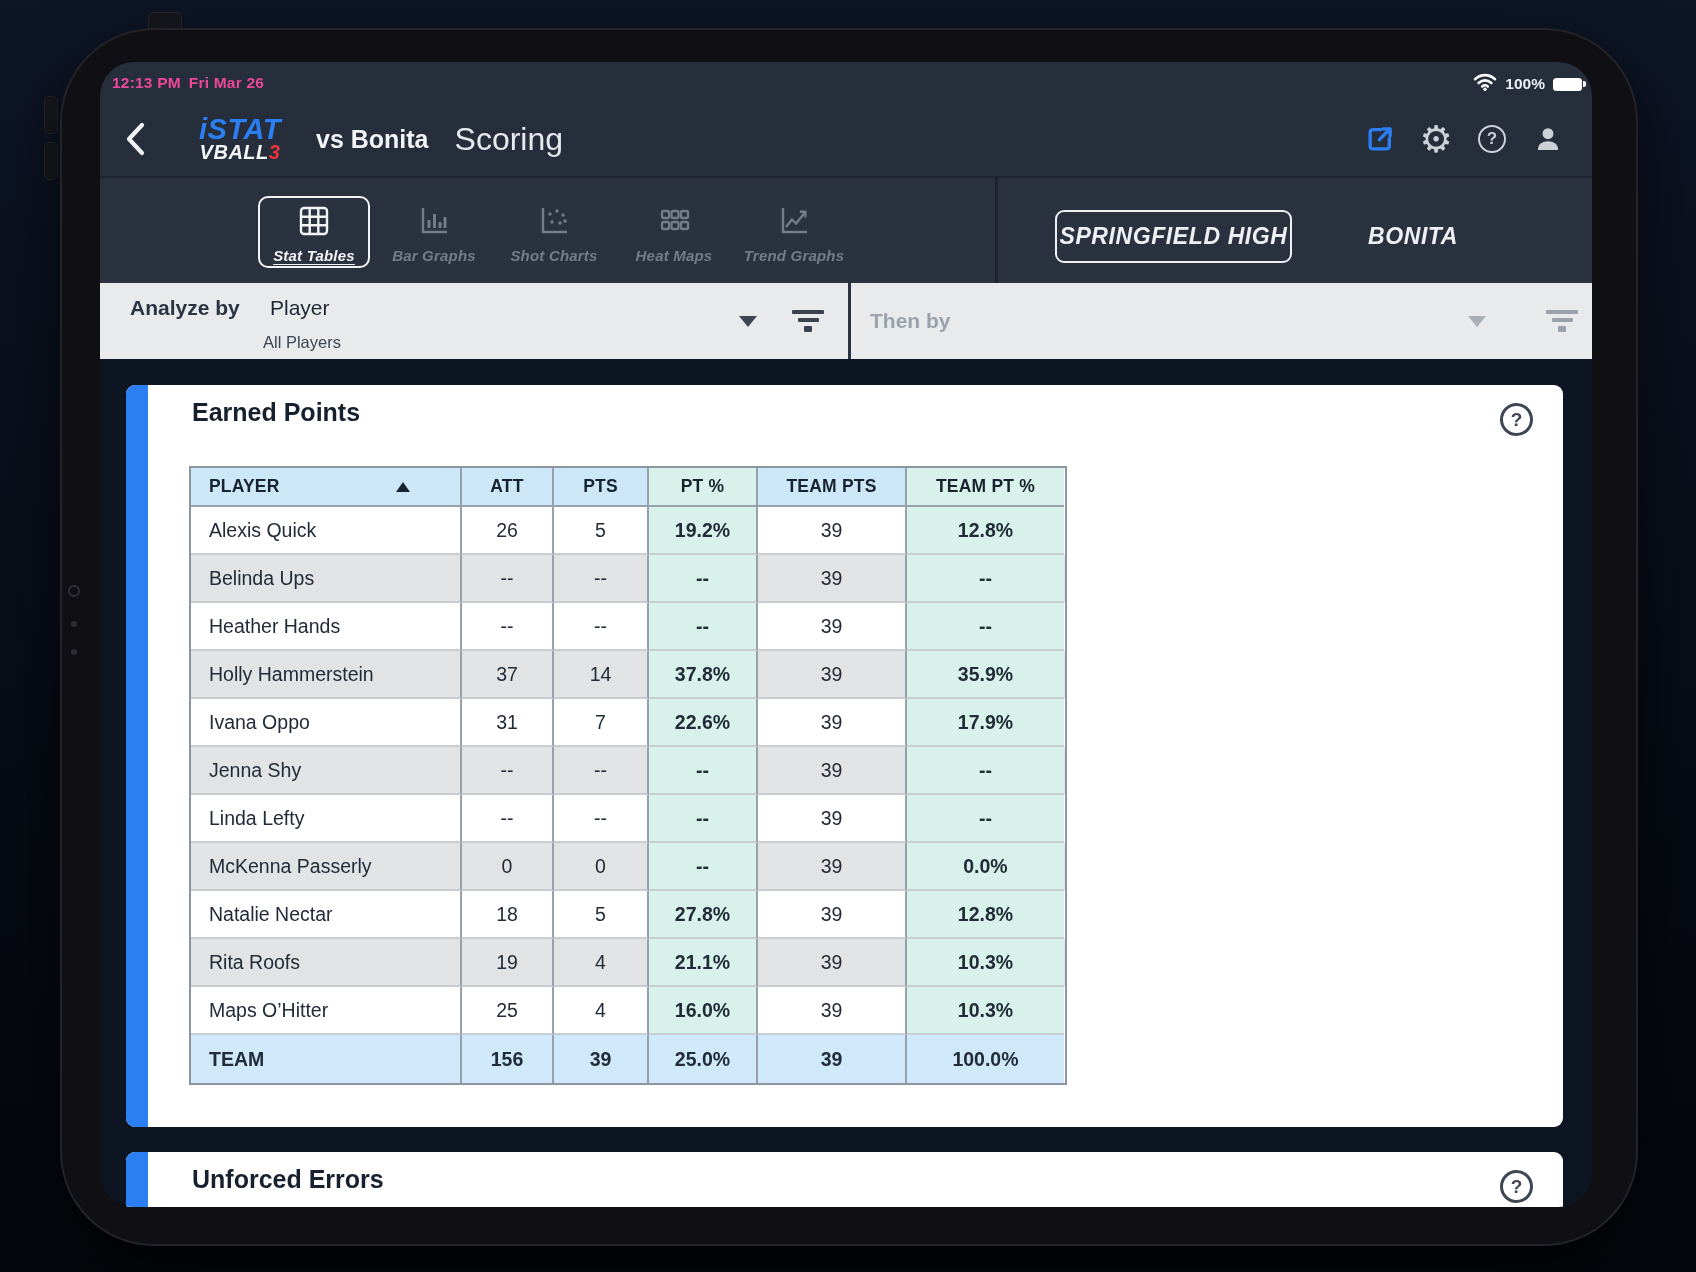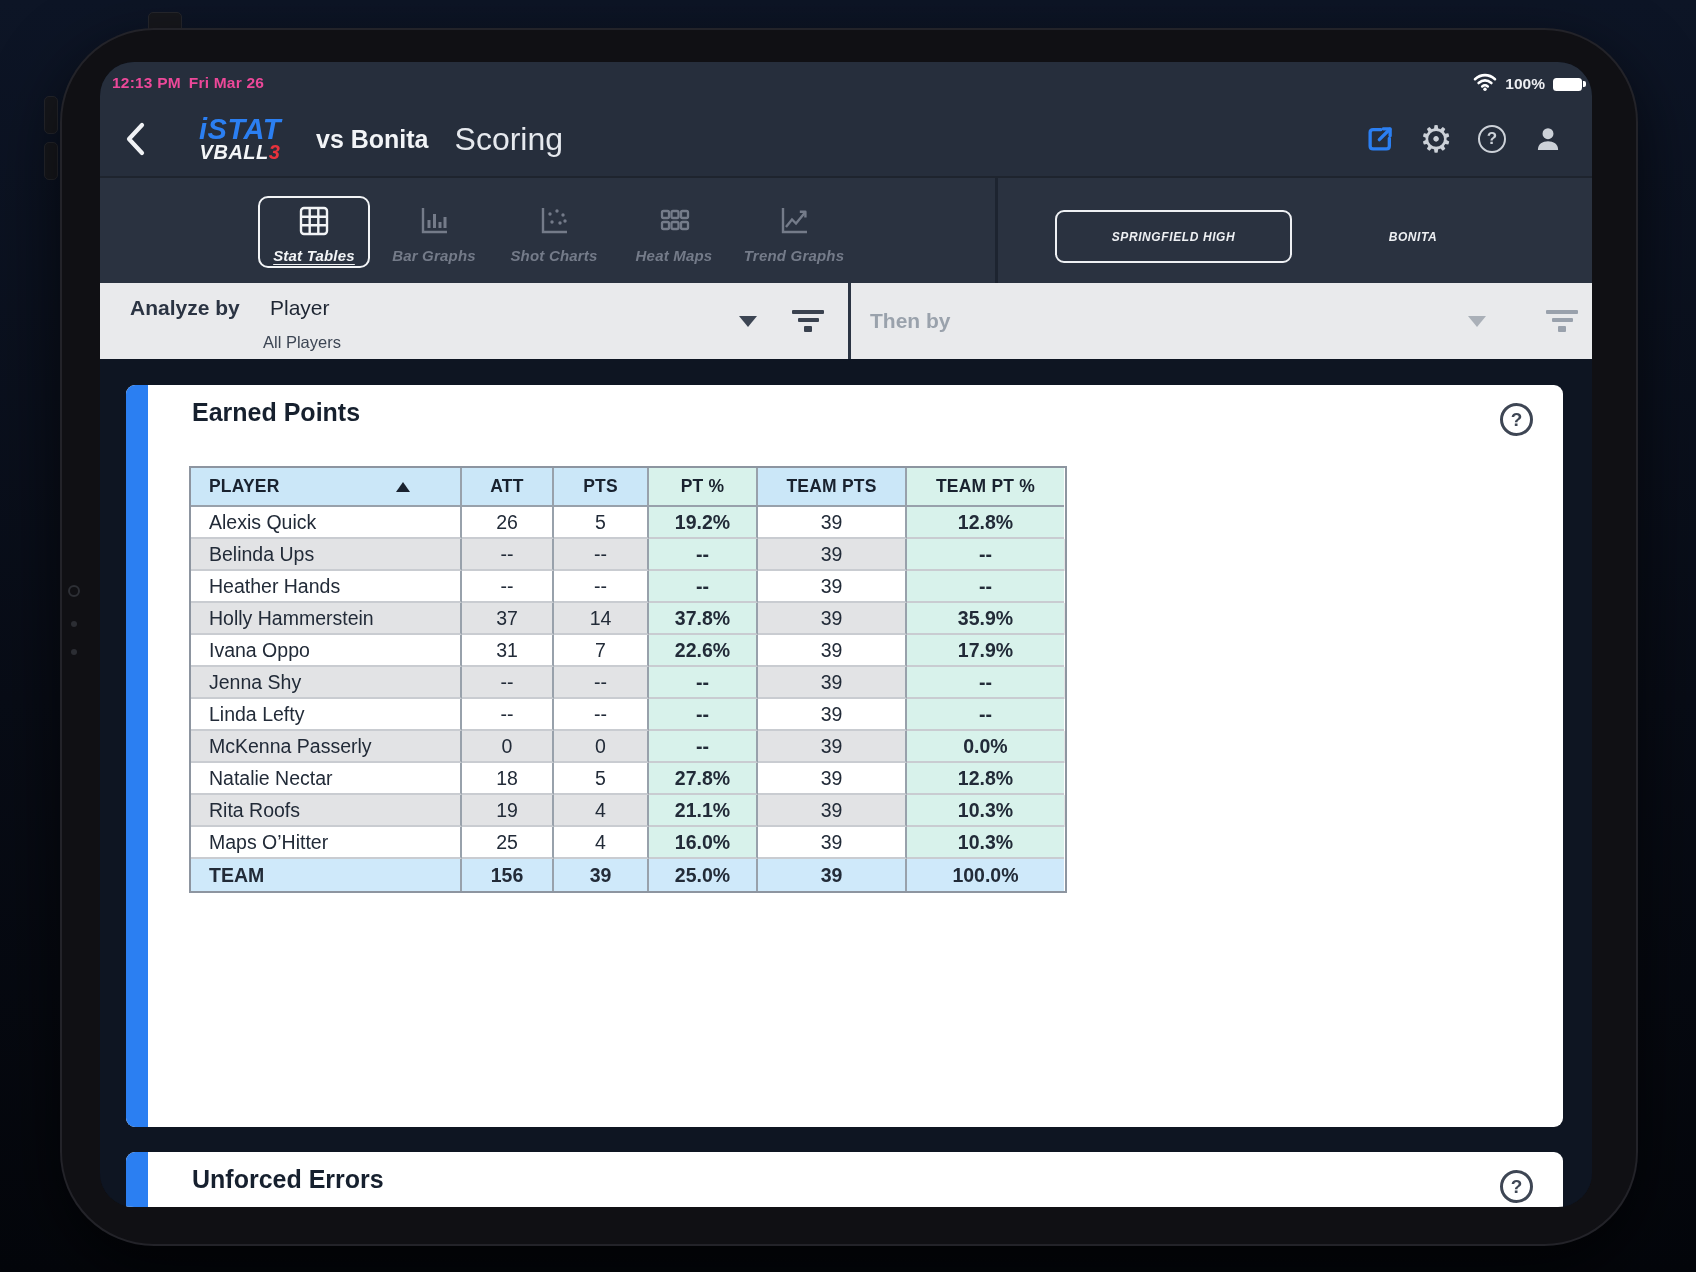--- a/index.html
+++ b/index.html
@@ -56,21 +56,21 @@
   .tabs { position:absolute; left:158px; top:18px; display:flex; gap:8px; }
   .tab { width:112px; height:72px; border:2.5px solid transparent; border-radius:10px;
     display:flex; flex-direction:column; align-items:center; justify-content:center; gap:2px;
     cursor:pointer; color:#747b89; }
   .tab.active { border-color:#f2f4f6; color:#f2f4f6; }
   .tab-label { font-size:15px; font-style:italic; font-weight:700; letter-spacing:.2px; white-space:nowrap; }
   .tab.active .tab-label { text-decoration:underline; text-underline-offset:3px; }
   .tab svg { stroke:currentColor; }
   .tab-divider { position:absolute; left:895px; top:0; bottom:0; width:3px; background:#1d2430; }
   .team-btn { position:absolute; top:32px; height:53px; display:flex; align-items:center;
-    justify-content:center; color:#eef0f3; font-size:12px; font-style:italic; font-weight:700;
+    justify-content:center; color:#eef0f3; font-size:23px; font-style:italic; font-weight:700;
     letter-spacing:.6px; cursor:pointer; }
   .team-sel { left:955px; width:237px; border:2.5px solid #eef0f3; border-radius:9px; }
   .team-alt { left:1238px; width:150px; }
 
   
   .filterbar { position:absolute; left:0; top:221px; right:0; height:76px; background:#e9eaec; }
   .fb-label { position:absolute; left:30px; top:13px; font-size:21px; font-weight:700; color:#2b3443; }
   .fb-value { position:absolute; left:170px; top:13px; font-size:21px; color:#1e2633; }
   .fb-sub   { position:absolute; left:163px; top:50px; font-size:16.5px; color:#3c4553; }
   .caret { position:absolute; width:0; height:0;
@@ -94,21 +94,21 @@
   .card2 { top:793px; height:160px; }
   .card-title { position:absolute; left:66px; top:13px; font-size:25px; font-weight:700; color:#16202e; }
   .card-help { position:absolute; right:30px; top:18px; width:33px; height:33px;
     border:3px solid #3e4654; border-radius:50%; display:flex; align-items:center; justify-content:center;
     font-size:19px; font-weight:700; color:#3e4654; cursor:pointer; }
 
   
   .ep-table { position:absolute; left:63px; top:81px; width:878px; border:2px solid #8d95a0; }
   .t-head, .t-row { display:grid; grid-template-columns:271px 92px 95px 109px 149px 157px; }
   .t-head { height:39px; }
-  .t-row  { height:32px; background:#ffffff; }
+  .t-row  { height:48px; background:#ffffff; }
   .t-row.alt  { background:#e2e3e5; }
   .c { display:flex; align-items:center; justify-content:center;
     border-right:2px solid #98a1ab; border-bottom:2px solid #c9ccd1;
     font-size:19.5px; color:#222b38; }
   .c:last-child { border-right:none; }
   .t-row:last-child .c { border-bottom:none; }
   .c.name { justify-content:flex-start; padding-left:18px; }
   .t-head .c { background:#cbe7f8; font-size:17.5px; font-weight:700; color:#19222f;
     border-bottom:2px solid #98a1ab; letter-spacing:.2px; }
   .t-head .c.mint { background:#d8f2eb; }

